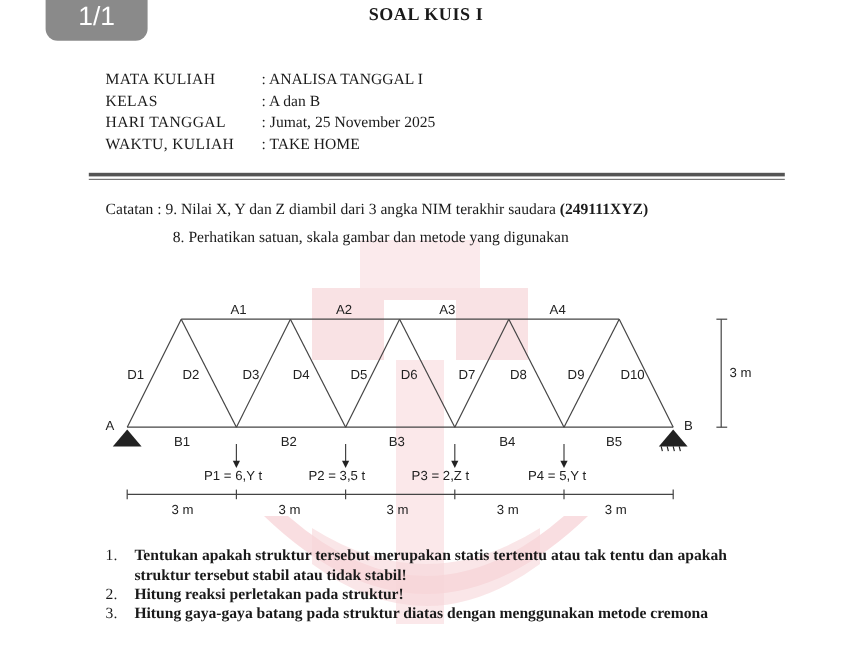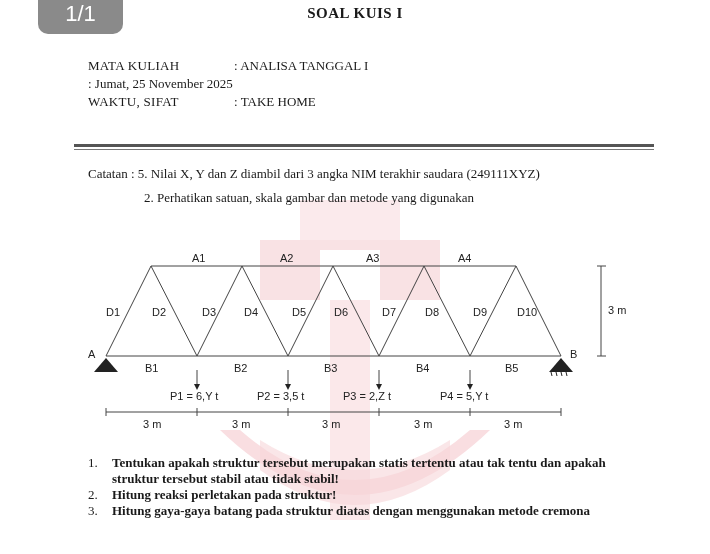--- a/index.html
+++ b/index.html
@@ -13,28 +13,28 @@
     background:#8a8a8a; border-radius:0 0 10px 10px; color:#fff;
     font-family:"Liberation Sans", sans-serif; font-size:22px;
     display:flex; align-items:center; justify-content:center; padding-top:0px;
   }
   .watermark { position:absolute; left:0; top:0; width:710px; height:554px; pointer-events:none; }
   .title {
     position:absolute; left:0; width:710px; top:5px; text-align:center;
     font-size:15px; font-weight:bold; letter-spacing:0.5px;
   }
   .meta { position:absolute; left:88px; top:57px; font-size:13px; line-height:18px; }
-  .meta-row { display:flex;gap:16px; }
+  .meta-row { display:flex; }
   .meta-key { width:130px; letter-spacing:0.3px; }
   .meta-val { }
   .meta-val.italic { }
   .rule1 { position:absolute; left:74px; width:580px; top:144px; height:3px; background:#555; }
   .rule2 { position:absolute; left:74px; width:580px; top:149px; height:1px; background:#777; }
   .note { position:absolute; left:88px; top:162px; font-size:13px; line-height:24px; }
-  .note b { font-weight:normal;margin-top:24px; }
+  .note b { font-weight:bold;margin-top:24px; }
   .note2 { padding-left:56px; }
   .diagram { position:absolute; left:0; top:0; }
   .qs { position:absolute; left:88px; top:455px; width:560px; font-size:13px; line-height:16px; }
   .q { display:flex; }
   .q-num { width:24px; flex:none; }
   .q-text { flex:1;font-weight:bold; }
   svg text { font-family:"Liberation Sans", "DejaVu Sans", sans-serif; }
 </style>
 </head>
 <body>
@@ -52,37 +52,42 @@
 <div class="page-badge">1/1</div>
 
 <div class="title">SOAL KUIS I</div>
 
 <div class="meta">
   <div class="meta-row">
     <span class="meta-key">MATA KULIAH</span>
     <span class="meta-val">: ANALISA TANGGAL I</span>
   </div>
   <div class="meta-row">
+    <span class="meta-key">KELAS</span>
+    <span class="meta-val">: A dan B</span>
+  </div>
+  <div class="meta-row">
+    <span class="meta-key">HARI TANGGAL</span>
     <span class="meta-val">: Jumat, 25 November 2025</span>
   </div>
   <div class="meta-row">
-    <span class="meta-key">WAKTU, SIFAT</span>
+    <span class="meta-key">WAKTU, KULIAH</span>
     <span class="meta-val italic">: TAKE HOME</span>
   </div>
 </div>
 
 <div class="rule1"></div>
 <div class="rule2"></div>
 
 <div class="note">
   <div>
-    <span>Catatan : 5.</span>
+    <span>Catatan : 9.</span>
     <span>Nilai X, Y dan Z diambil dari 3 angka NIM terakhir saudara </span><b>(249111XYZ)</b>
   </div>
-  <div class="note2">2. Perhatikan satuan, skala gambar dan metode yang digunakan</div>
+  <div class="note2">8. Perhatikan satuan, skala gambar dan metode yang digunakan</div>
 </div>
 
 <svg class="diagram" width="710" height="554" viewBox="0 0 710 554">
   <g stroke="#444" stroke-width="1" fill="none">
 
     <line x1="151" y1="266" x2="516" y2="266"></line>
 
     <line x1="106" y1="356" x2="561" y2="356"></line>
 
     <line x1="106" y1="356" x2="151" y2="266"></line>

